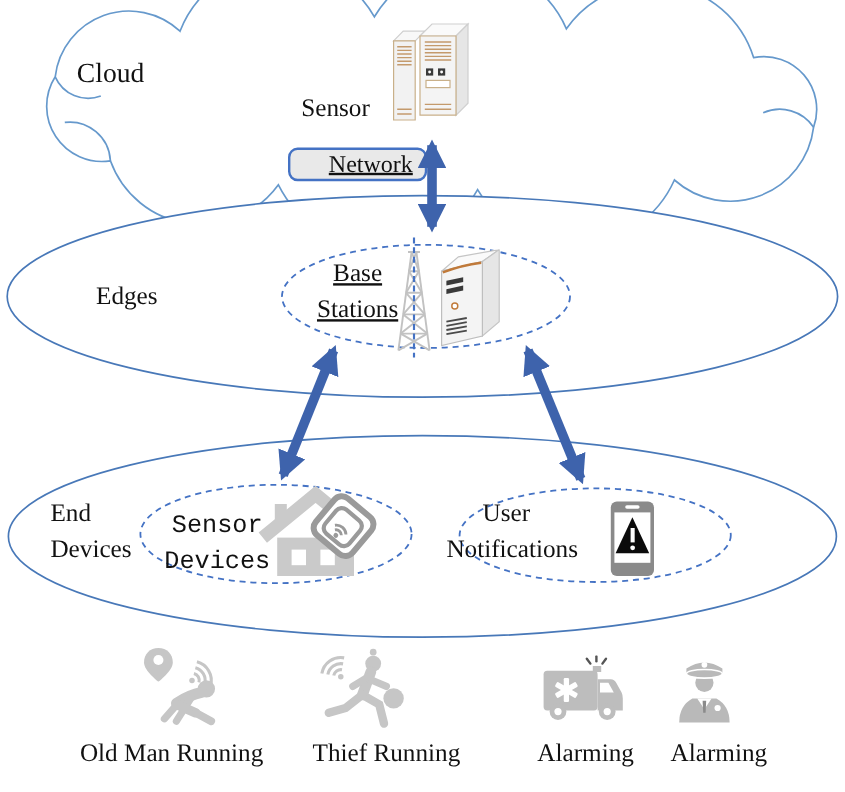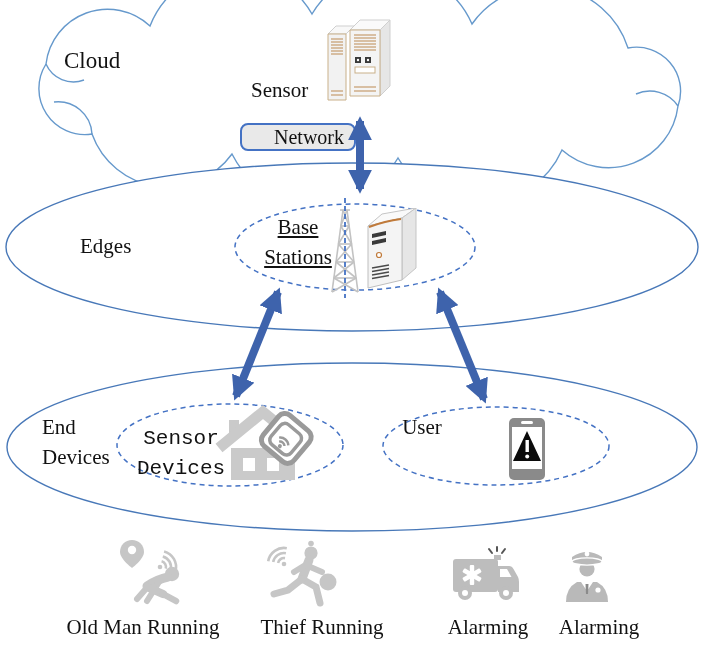--- a/index.html
+++ b/index.html
@@ -6,21 +6,21 @@
   body{width:704px;height:660px;position:relative;background:#ffffff;overflow:hidden;
        font-family:"Liberation Serif","DejaVu Serif",serif;color:#111;}
   .abs{position:absolute;}
   svg{display:block;}
   .lbl{position:absolute;font-size:21px;line-height:1.45;white-space:nowrap;}
   .lbl.center{text-align:center;white-space:normal;}
   #cloud-label{font-size:23px;}
   #network-box{position:absolute;left:240px;top:123px;width:112px;height:24px;
       background:#E9E9E9;border:2px solid #4472C4;border-radius:8px;
       display:flex;align-items:center;justify-content:center;}
-  #network-box span{font-size:20px;margin-left:22px;}
+  #network-box span{font-size:20px;text-decoration:underline;margin-left:22px;}
   .scn-label{position:absolute;top:615px;font-size:21px;transform:translateX(-50%);white-space:nowrap;}
   #base-svg{position:absolute;left:0;top:0;z-index:1;}
   .mid{z-index:2;}
   #arrow-svg{position:absolute;left:0;top:0;z-index:3;pointer-events:none;}
 </style>
 </head>
 <body>
 
 <svg id="base-svg" width="704" height="660" viewBox="0 0 704 660">
 
@@ -62,20 +62,21 @@
   <span>Devices</span>
 </div>
 
 <div class="lbl center mid" style="left:136px;top:424px;width:90px;font-family:Liberation Mono, monospace;">
   <span>Sensor</span><br>
   <span>Devices</span>
 </div>
 
 <div class="lbl center mid" style="left:372px;top:412px;width:100px;">
   <span>User</span><br>
+  <span>Notifications</span>
 </div>
 
 <svg class="abs mid" style="left:322px;top:12px;" width="78" height="92" viewBox="0 0 78 92">
 
   <polygon points="6,22 14,14 32,14 24,22" fill="#F8F8F8" stroke="#CFCFCF"></polygon>
   <polygon points="6,22 24,22 24,88 6,88" fill="#F2F2F2" stroke="#C9B089"></polygon>
   <g stroke="#C49A6C" stroke-width="1.2">
     <line x1="9" y1="27" x2="21" y2="27"></line>
       <line x1="9" y1="30" x2="21" y2="30"></line>
     <line x1="9" y1="33" x2="21" y2="33"></line>

